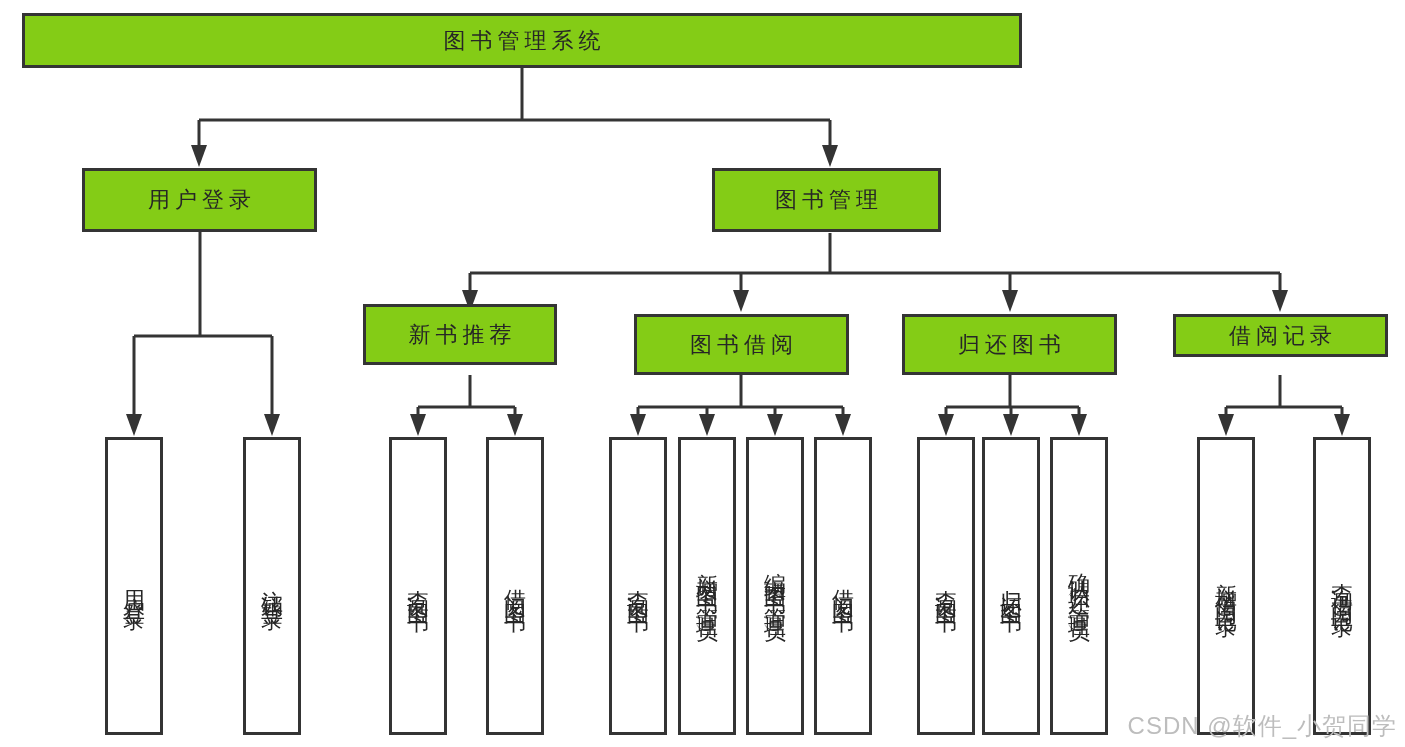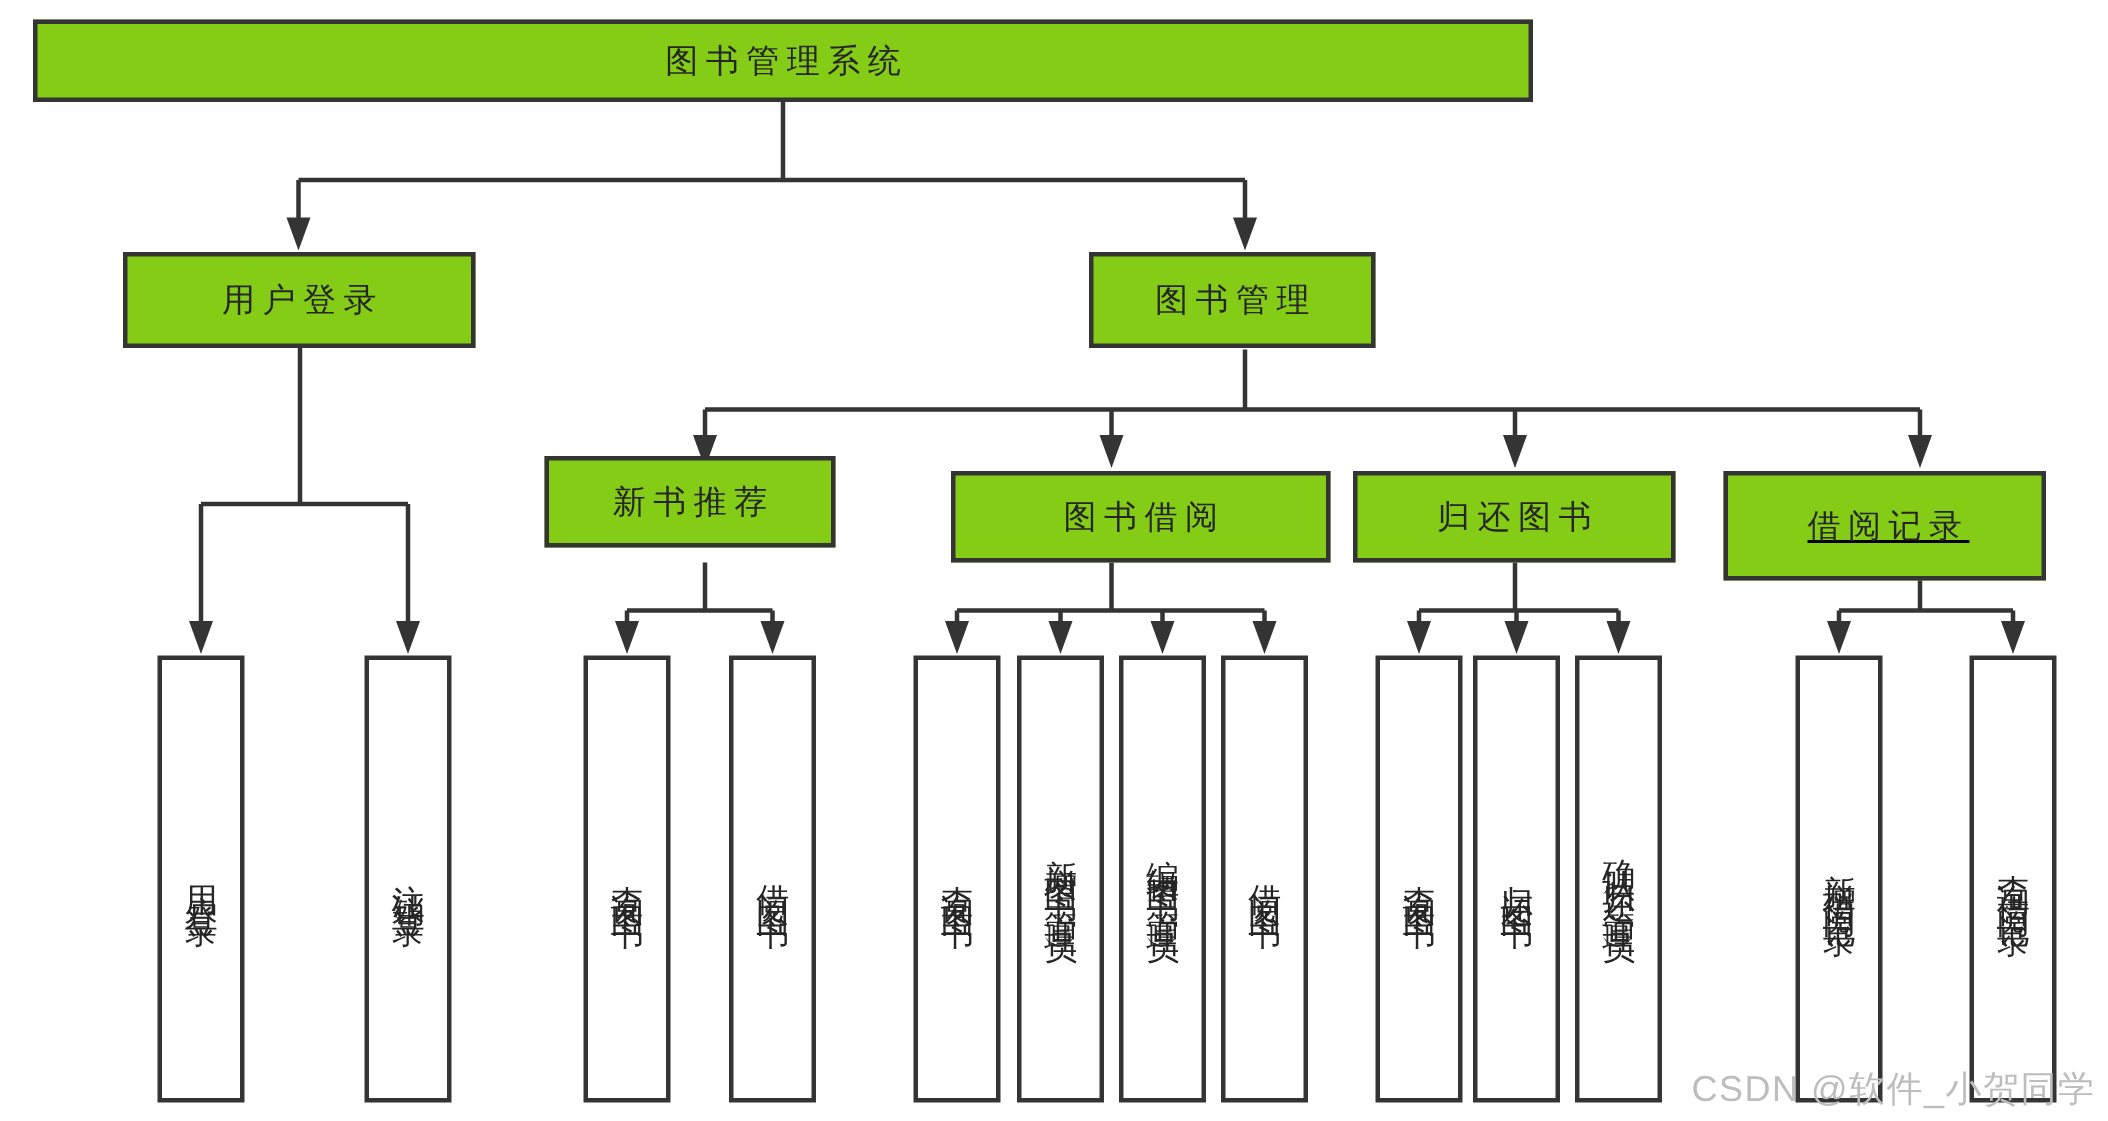--- a/index.html
+++ b/index.html
@@ -109,34 +109,34 @@
     <polygon points="1334,414 1350,414 1342,436"></polygon>
   </svg>
 
   <div class="hbox" style="left:22px; top:13px; width:1000px; height:55px;">
     <span class="lbl">图书管理系统</span>
   </div>
 
   <div class="hbox" style="left:82px; top:168px; width:235px; height:64px;">
     <span class="lbl">用户登录</span>
   </div>
-  <div class="hbox" style="left:712px; top:168px; width:191px; height:64px;margin-left:14px;">
+  <div class="hbox" style="left:712px; top:168px; width:229px; height:64px;">
     <span class="lbl">图书管理</span>
   </div>
 
   <div class="hbox" style="left:363px; top:304px; width:194px; height:61px;">
     <span class="lbl">新书推荐</span>
   </div>
-  <div class="hbox" style="left:634px; top:314px; width:253px; height:61px;">
+  <div class="hbox" style="left:634px; top:314px; width:215px; height:61px;">
     <span class="lbl">图书借阅</span>
   </div>
   <div class="hbox" style="left:902px; top:314px; width:215px; height:61px;">
     <span class="lbl">归还图书</span>
   </div>
-  <div class="hbox" style="left:1149px; top:314px; width:215px; height:73px;text-decoration:underline;">
+  <div class="hbox" style="left:1173px; top:314px; width:215px; height:43px;">
     <span class="lbl">借阅记录</span>
   </div>
 
   <div class="vbox" style="left:105px; top:437px;">
     <span class="lbl">用户登录</span>
   </div>
   <div class="vbox" style="left:243px; top:437px;">
     <span class="lbl">注销登录</span>
   </div>
 

